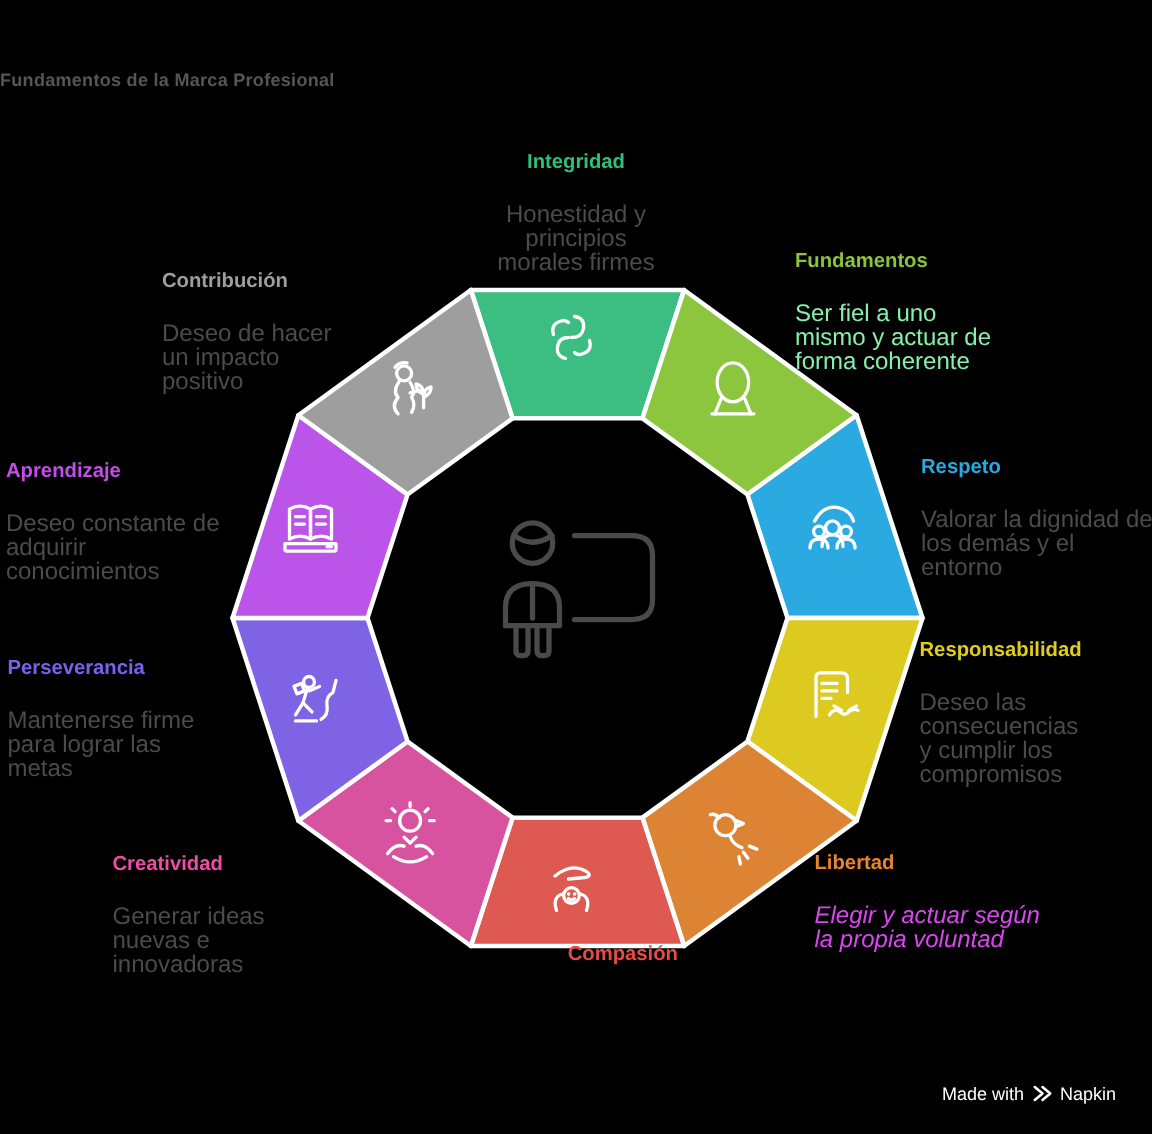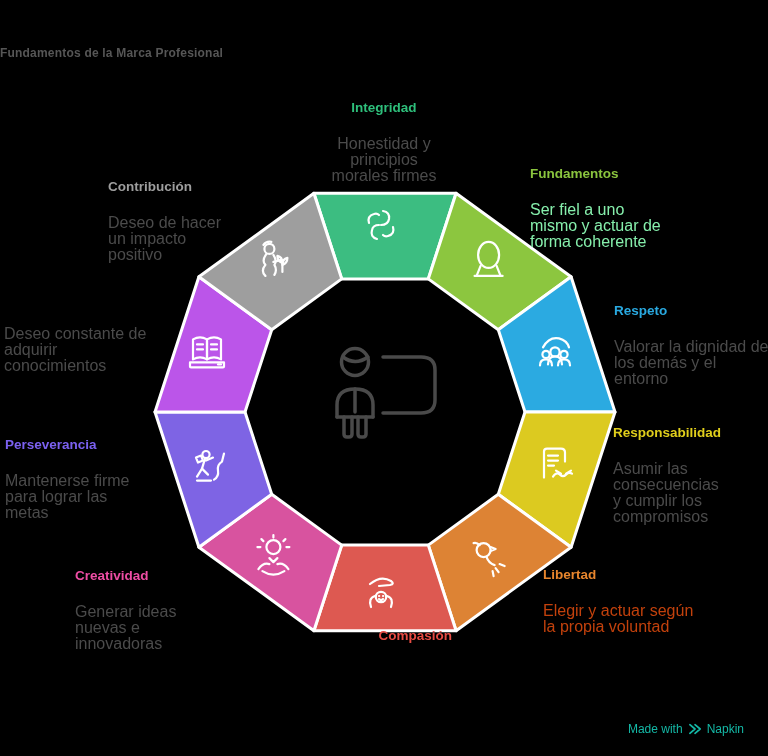--- a/index.html
+++ b/index.html
@@ -168,44 +168,45 @@
 <div class="seg-label pos-autenticidad align-left">
   <div class="seg-title" style="color: rgb(138, 196, 62);">Fundamentos</div>
   <div class="seg-desc" style="color: #86efac;">Ser fiel a uno mismo y actuar de forma coherente</div>
 </div>
 <div class="seg-label pos-respeto align-left">
   <div class="seg-title" style="color: rgb(41, 169, 224);">Respeto</div>
   <div class="seg-desc" style="color: rgb(75, 75, 75);">Valorar la dignidad de los demás y el entorno</div>
 </div>
 <div class="seg-label pos-responsabilidad align-left">
   <div class="seg-title" style="color: rgb(224, 206, 27);">Responsabilidad</div>
-  <div class="seg-desc" style="color: rgb(75, 75, 75);">Asumir las consecuencias y cumplir los compromisos</div>
+  <div class="seg-desc" style="color: rgb(75, 75, 75);">Deseo las consecuencias y cumplir los compromisos</div>
 </div>
 <div class="seg-label pos-libertad align-left">
   <div class="seg-title" style="color: rgb(232, 134, 45);">Libertad</div>
-  <div class="seg-desc" style="color: #c2410c;">Elegir y actuar según la propia voluntad</div>
+  <div class="seg-desc" style="color: #d946ef; font-style: italic;">Elegir y actuar según la propia voluntad</div>
 </div>
 <div class="seg-label pos-compasion align-center">
   <div class="seg-title" style="color: rgb(231, 76, 68);">Compasión</div>
 </div>
 <div class="seg-label pos-creatividad align-right">
   <div class="seg-title" style="color: rgb(238, 77, 164);">Creatividad</div>
   <div class="seg-desc" style="color: rgb(75, 75, 75);">Generar ideas nuevas e innovadoras</div>
 </div>
 <div class="seg-label pos-perseverancia align-right">
   <div class="seg-title" style="color: rgb(123, 97, 240);">Perseverancia</div>
   <div class="seg-desc" style="color: rgb(75, 75, 75);">Mantenerse firme para lograr las metas</div>
 </div>
 <div class="seg-label pos-aprendizaje align-right">
+  <div class="seg-title" style="color: rgb(193, 79, 230);">Aprendizaje</div>
   <div class="seg-desc" style="color: rgb(75, 75, 75);">Deseo constante de adquirir conocimientos</div>
 </div>
 <div class="seg-label pos-contribucion align-right">
   <div class="seg-title" style="color: rgb(158, 158, 158);">Contribución</div>
   <div class="seg-desc" style="color: rgb(75, 75, 75);">Deseo de hacer un impacto positivo</div>
 </div>
 
-<div class="footer" style="color: #14b8a6;">
+<div class="footer" style="color: #ffffff;">
   <span>Made with</span>
   <svg class="napkin-logo" width="14" height="12" viewBox="0 0 16 14">
     <path d="M2,2 L8,7 2,12 M8,2 L14,7 8,12" fill="none" stroke="currentColor" stroke-width="2" stroke-linecap="round" stroke-linejoin="round"></path>
   </svg>
   <span>Napkin</span>
 </div>
 
 </body></html>

